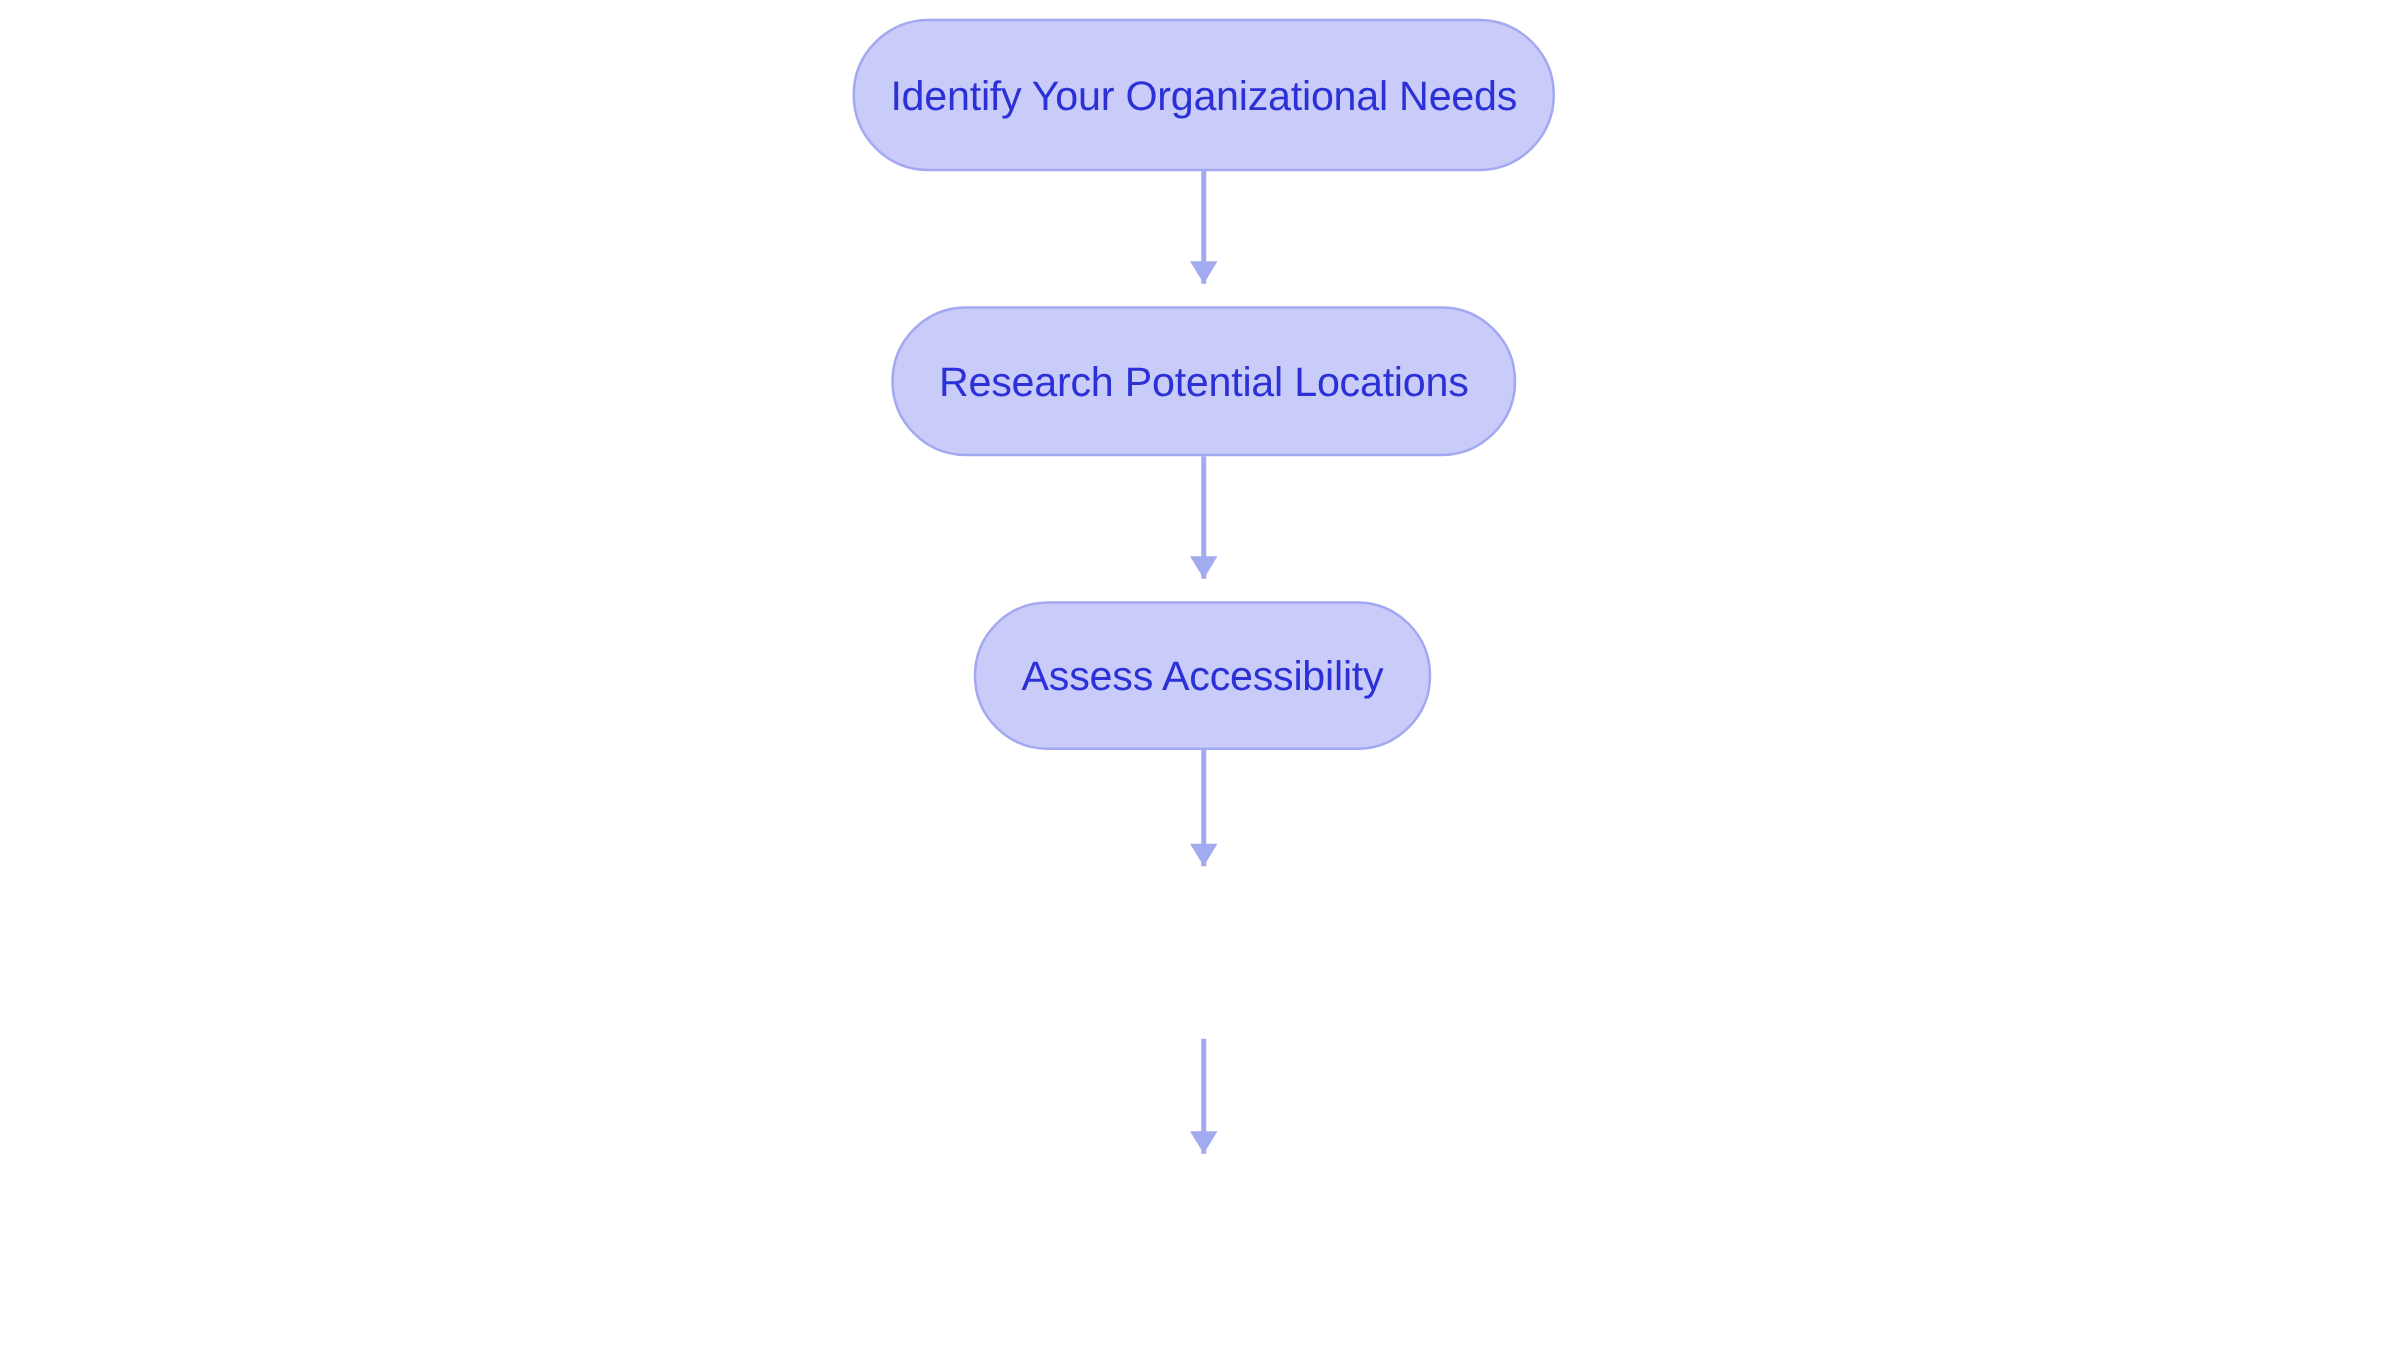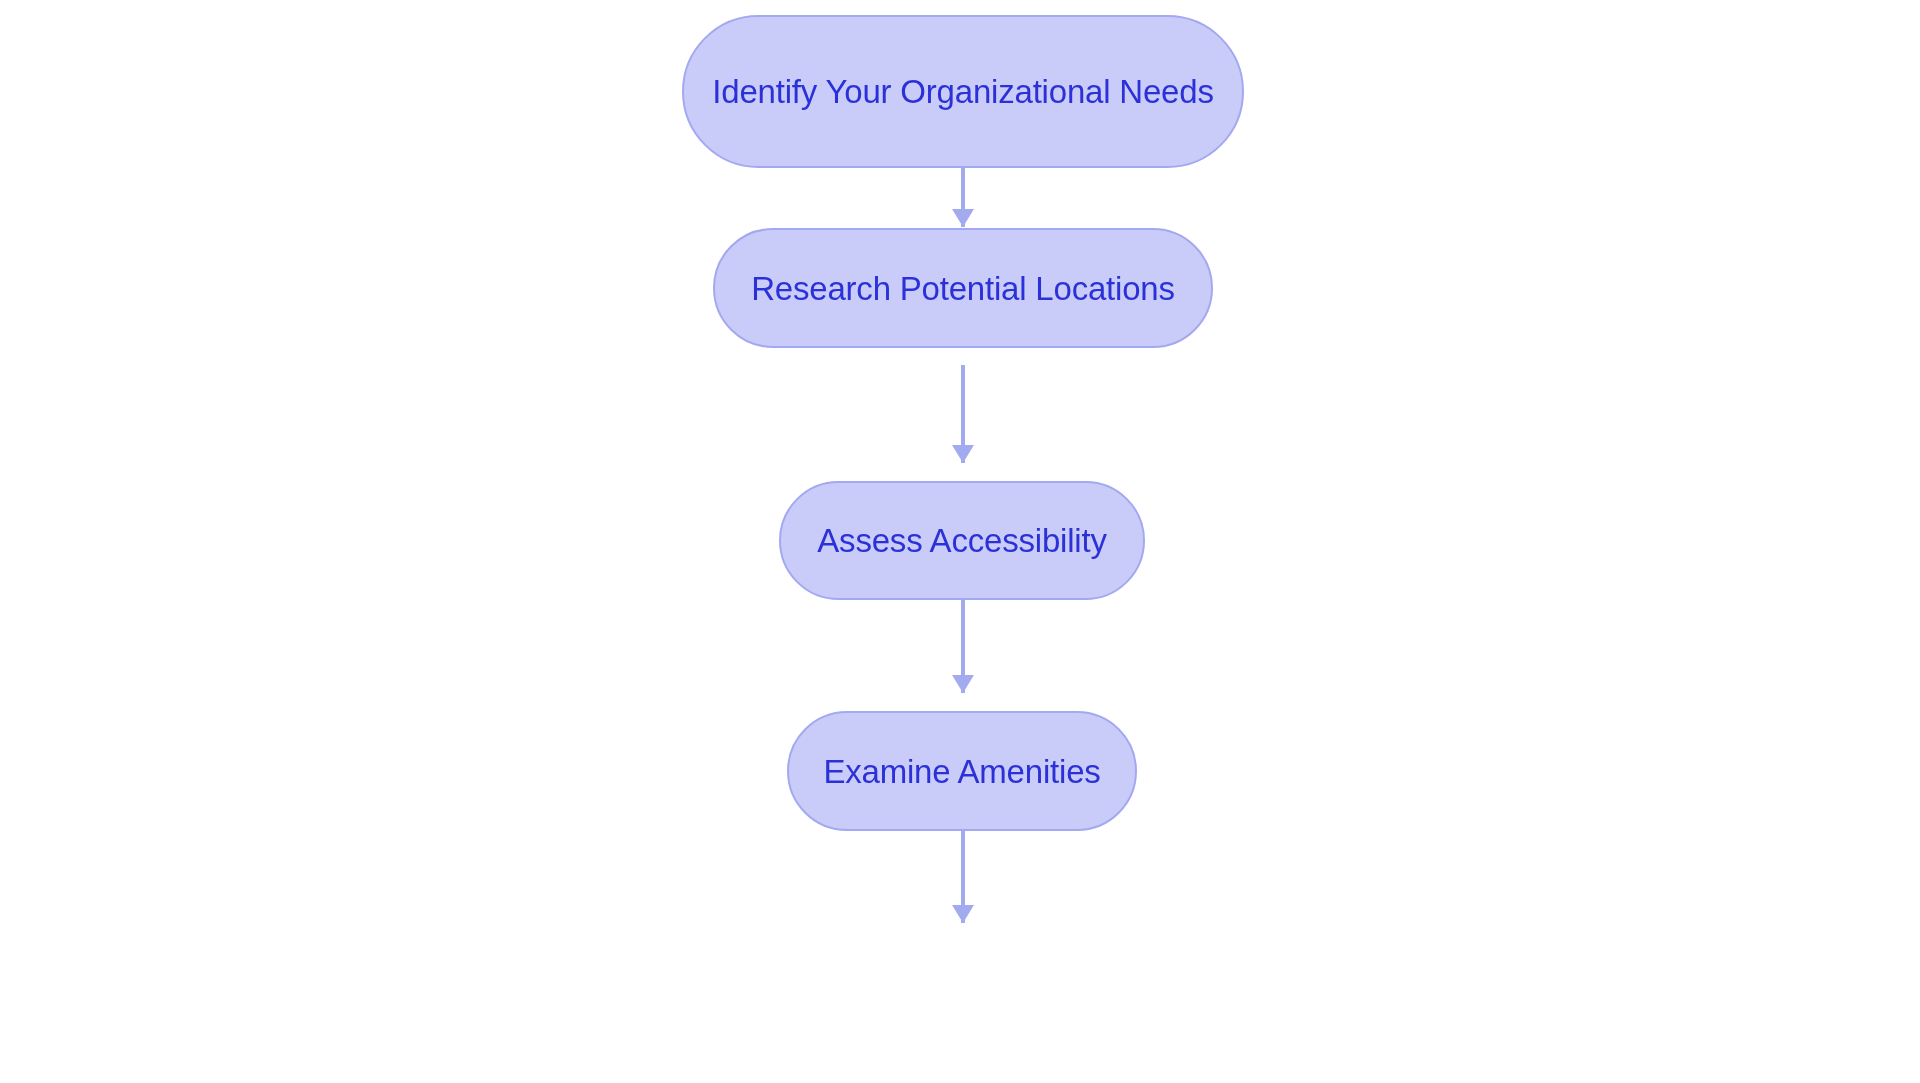--- a/index.html
+++ b/index.html
@@ -53,22 +53,22 @@
     position: absolute;
     width: 0;
     height: 0;
     border-left: 11px solid transparent;
     border-right: 11px solid transparent;
     border-top: 18px solid #a3abf0;
     left: -9px;
   }
 
   
-  .node-0 { left: 682px; top: 15px;  width: 562px; height: 153px; }
-  .node-1 { left: 713px; top: 228px; width: 500px; height: 120px; }
+  .node-0 { left: 682px; top: 15px;  width: 562px; height: 122px; }
+  .node-1 { left: 713px; top: 245px; width: 500px; height: 120px; }
   .node-2 { left: 779px; top: 481px; width: 366px; height: 119px; }
   .node-3 { left: 787px; top: 711px; width: 350px; height: 120px; }
   .node-4 { left: 698px; top: 941px; width: 531px; height: 120px; }
 
   
   .conn-0 { left: 961px; top: 134px; }
   .conn-0 .connector-line { height: 93px; }
   .conn-1 { left: 961px; top: 365px; }
   .conn-1 .connector-line { height: 98px; }
   .conn-2 { left: 961px; top: 600px; }
@@ -101,23 +101,20 @@
 
   <div class="flow-node node-2">
     <span class="flow-node-label">Assess Accessibility</span>
   </div>
 
   <div class="connector conn-2">
     <div class="connector-line"></div>
     <div class="connector-head" style="top:75px;"></div>
   </div>
 
-  <div class="flow-node node-3">
-    <span class="flow-node-label">Examine Amenities</span>
-  </div>
 
   <div class="connector conn-3">
     <div class="connector-line"></div>
     <div class="connector-head" style="top:74px;"></div>
   </div>
 
 
 </div>
 
 </body></html>

